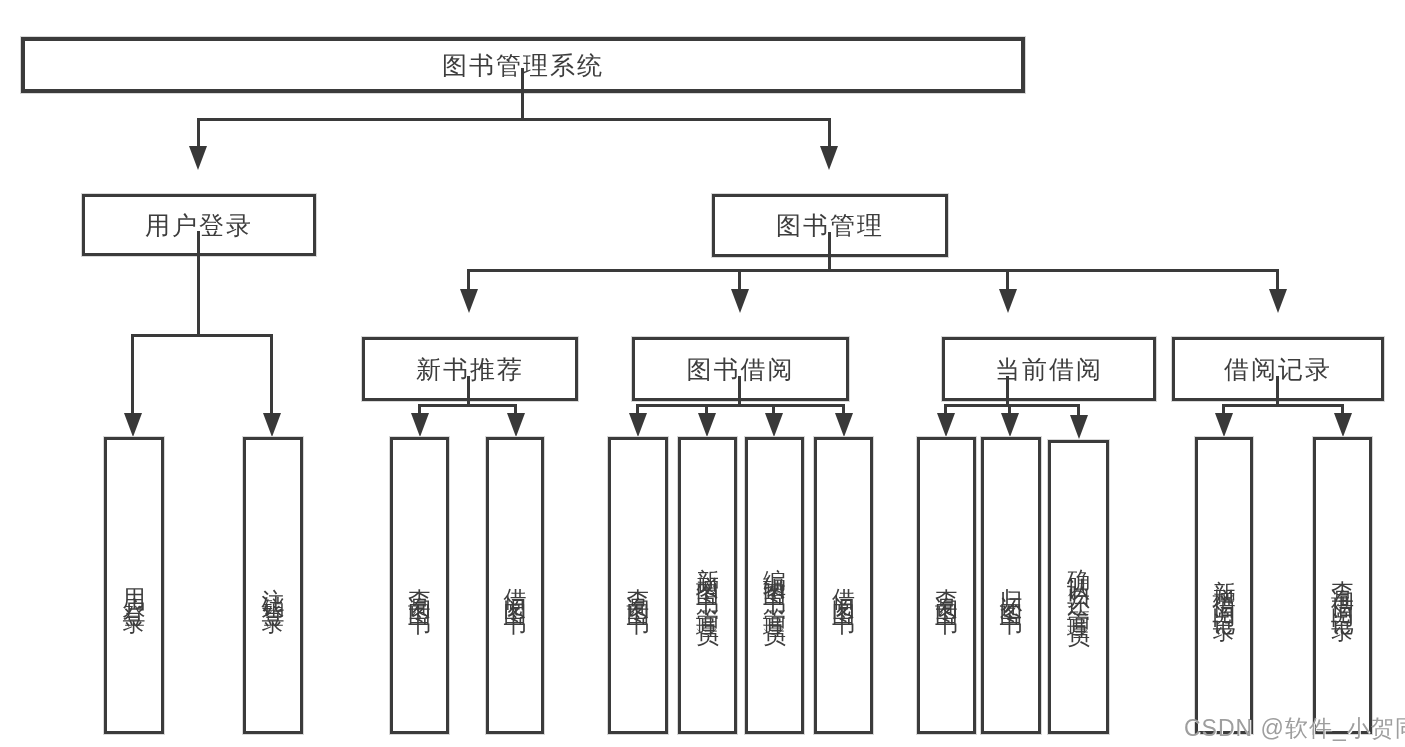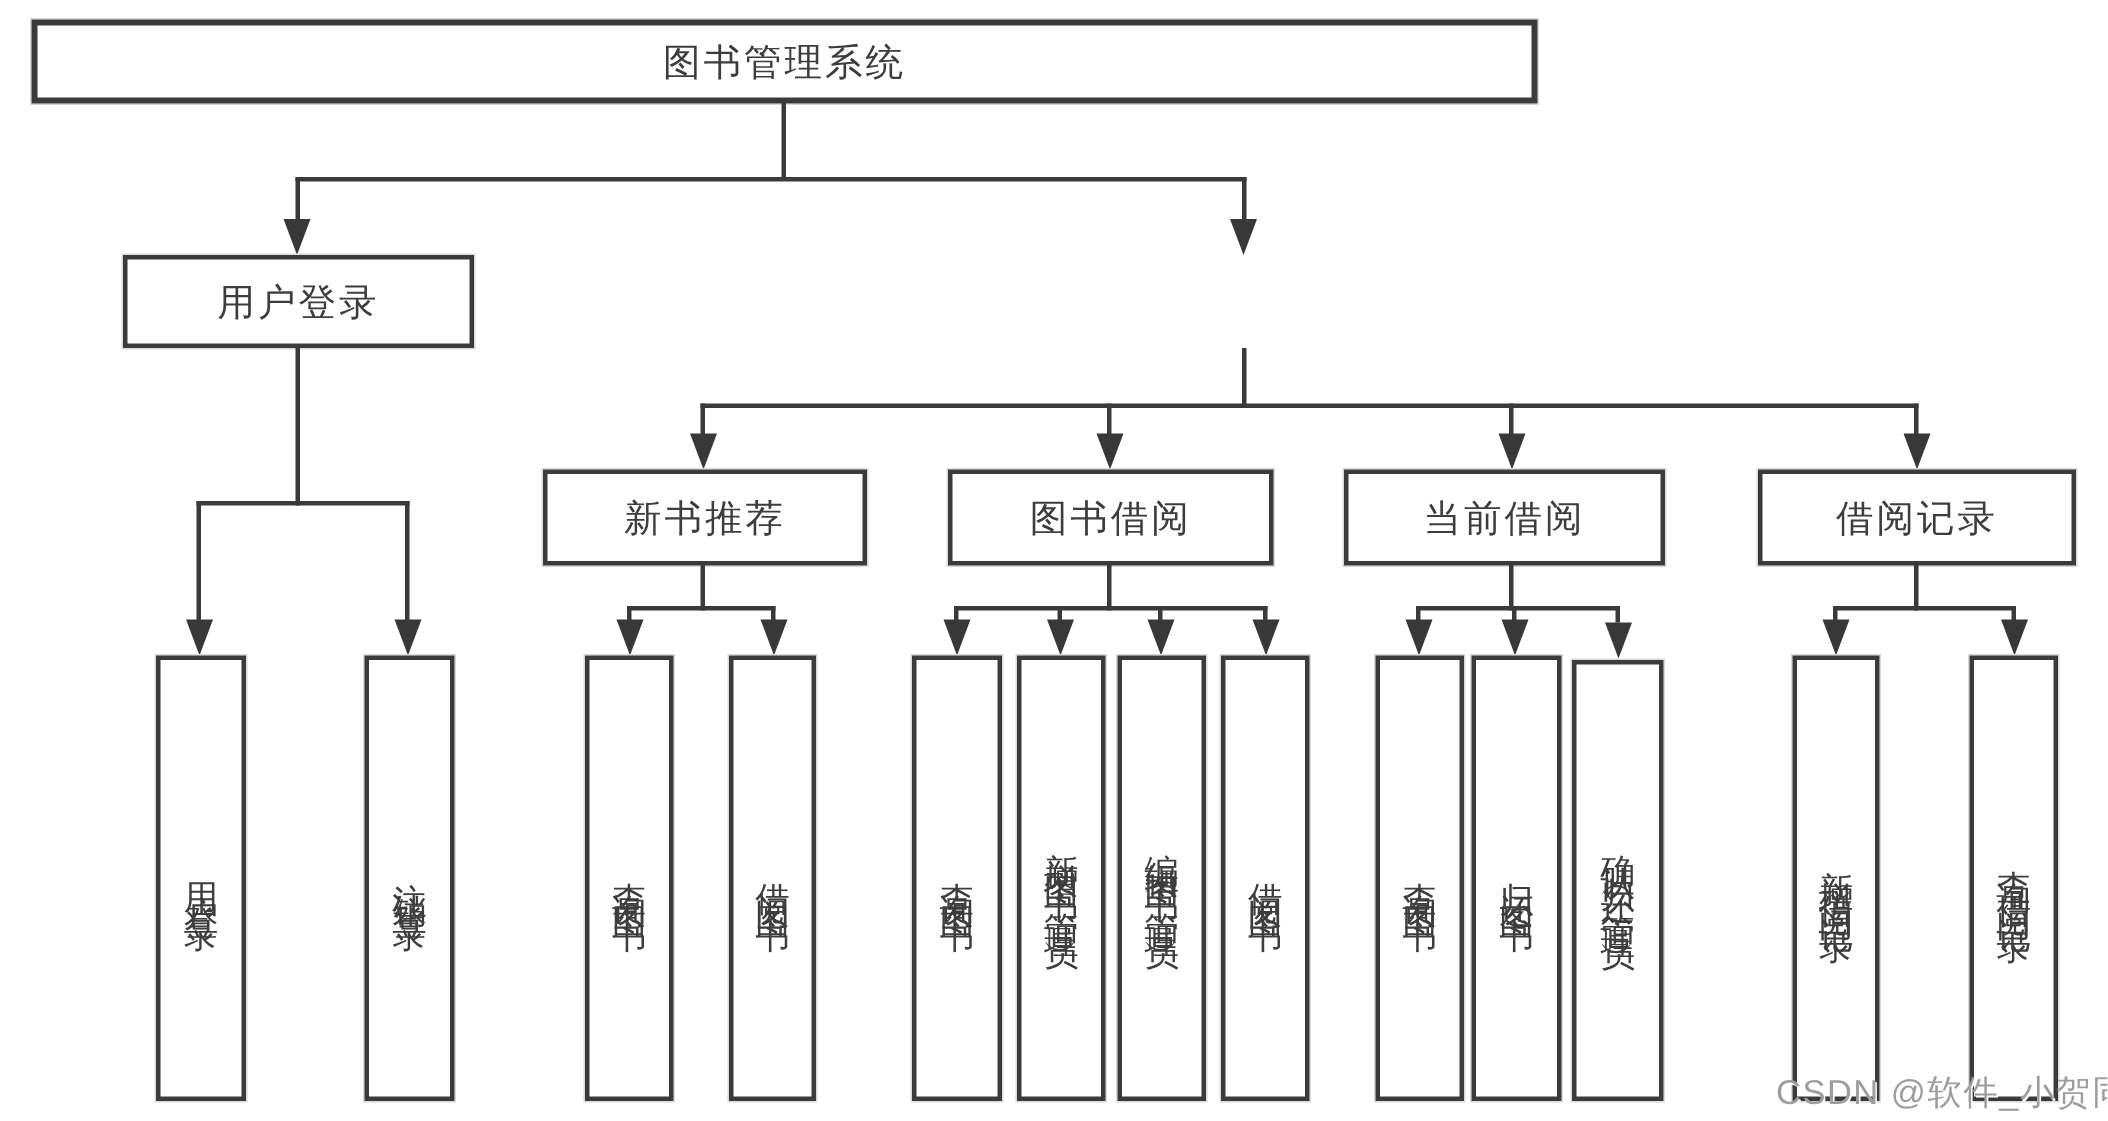--- a/index.html
+++ b/index.html
@@ -16,20 +16,21 @@
     box-sizing: border-box;
     border: 3px solid #3b3b3b;
     background: #ffffff;
     display: flex;
     align-items: center;
     justify-content: center;
     color: #3d3d3d;
     font-size: 25px;
     letter-spacing: 2px;
     box-shadow: 0 0 0 1px #d9d9d9;
+    margin-top: 24px;
   }
   .box.root { border-width: 4px; }
   .vbox {
     position: absolute;
     box-sizing: border-box;
     border: 3px solid #3b3b3b;
     background: #ffffff;
     display: flex;
     align-items: center;
     justify-content: center;
@@ -79,20 +80,23 @@
 
   <div class="vline" style="left:521px; top:68px; height:52px;"></div>
   <div class="hline" style="left:197px; top:118px; width:634px;"></div>
   <div class="vline" style="left:197px; top:118px; height:30px;"></div>
   <div class="arrow" style="left:189px; top:146px;"></div>
   <div class="vline" style="left:828px; top:118px; height:30px;"></div>
   <div class="arrow" style="left:820px; top:146px;"></div>
 
   <div class="box" style="left:82px; top:170px; width:234px; height:62px;">
     <span>用户登录</span>
+  </div>
+  <div class="box" style="left:712px; top:170px; width:236px; height:63px;">
+    <span>图书管理</span>
   </div>
 
   <div class="vline" style="left:197px; top:231px; height:106px;"></div>
   <div class="hline" style="left:131px; top:334px; width:142px;"></div>
   <div class="vline" style="left:131px; top:334px; height:81px;"></div>
   <div class="arrow" style="left:124px; top:413px;"></div>
   <div class="vline" style="left:270px; top:334px; height:81px;"></div>
   <div class="arrow" style="left:263px; top:413px;"></div>
 
   <div class="vline" style="left:828px; top:232px; height:40px;"></div>
@@ -105,21 +109,21 @@
   <div class="arrow" style="left:999px; top:289px;"></div>
   <div class="vline" style="left:1276px; top:269px; height:22px;"></div>
   <div class="arrow" style="left:1269px; top:289px;"></div>
 
   <div class="box" style="left:632px; top:313px; width:217px; height:64px;">
     <span>图书借阅</span>
   </div>
   <div class="box" style="left:362px; top:313px; width:216px; height:64px;">
     <span>新书推荐</span>
   </div>
-  <div class="box" style="left:896px; top:313px; width:214px; height:64px;">
+  <div class="box" style="left:942px; top:313px; width:214px; height:64px;">
     <span>当前借阅</span>
   </div>
   <div class="box" style="left:1172px; top:313px; width:212px; height:64px;">
     <span>借阅记录</span>
   </div>
 
   <div class="vline" style="left:467px; top:376px; height:31px;"></div>
   <div class="hline" style="left:418px; top:404px; width:99px;"></div>
   <div class="vline" style="left:418px; top:404px; height:11px;"></div>
   <div class="arrow" style="left:411px; top:413px;"></div>

